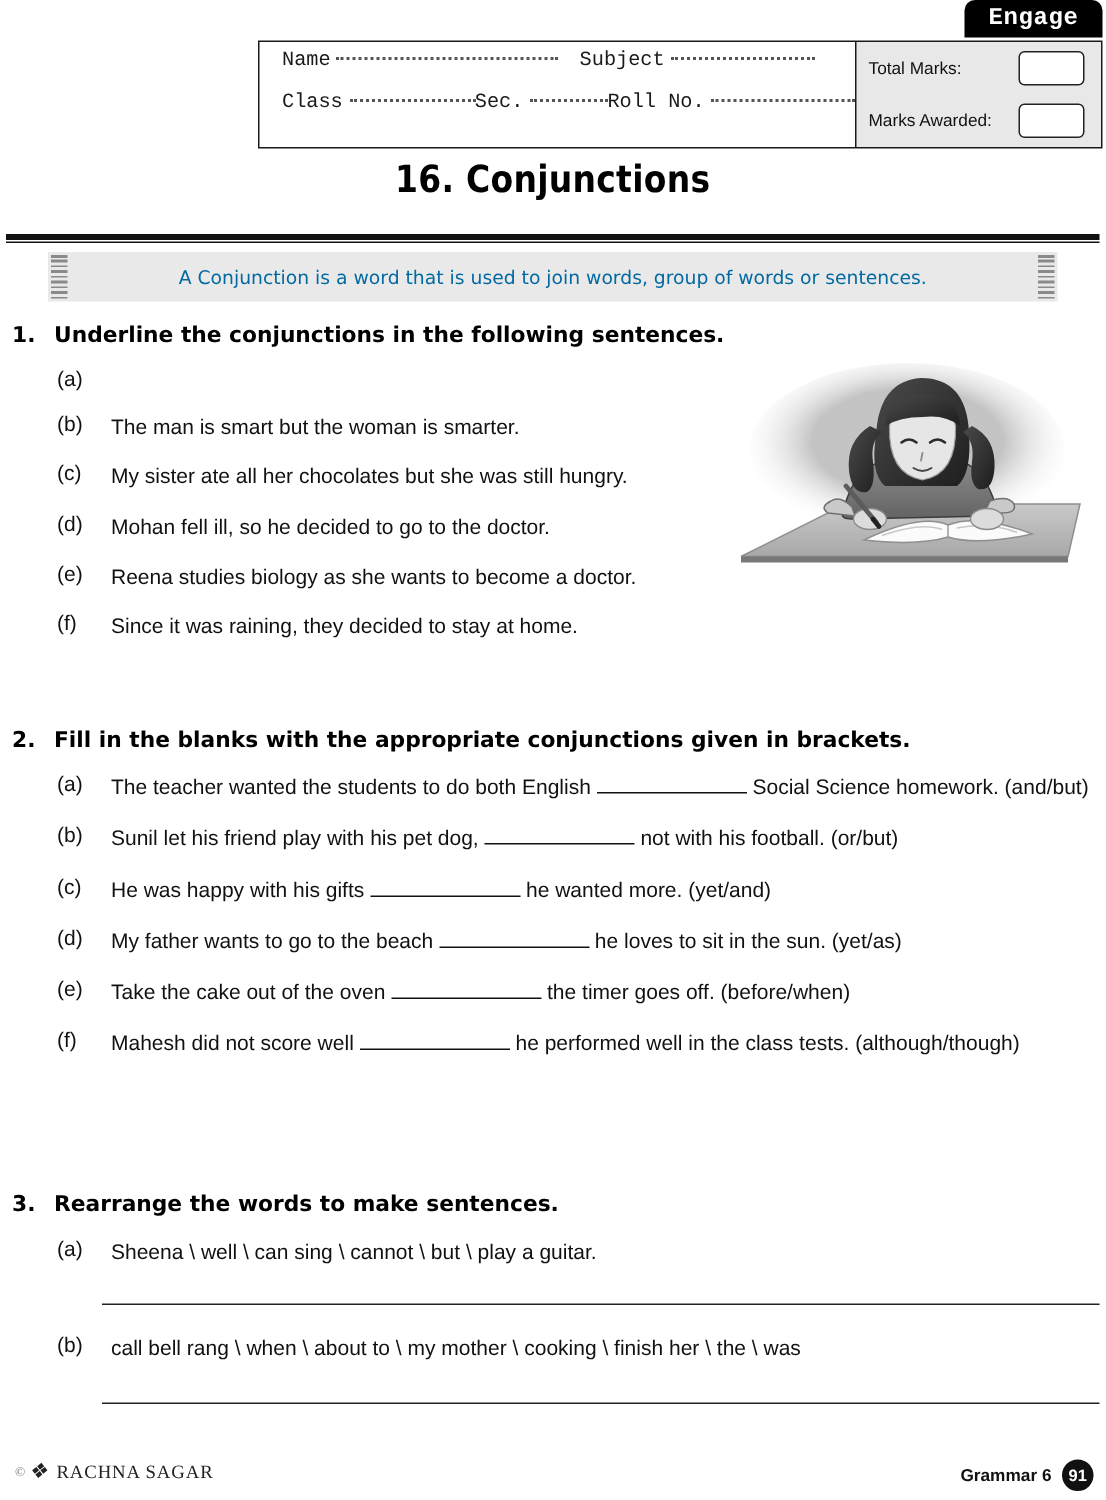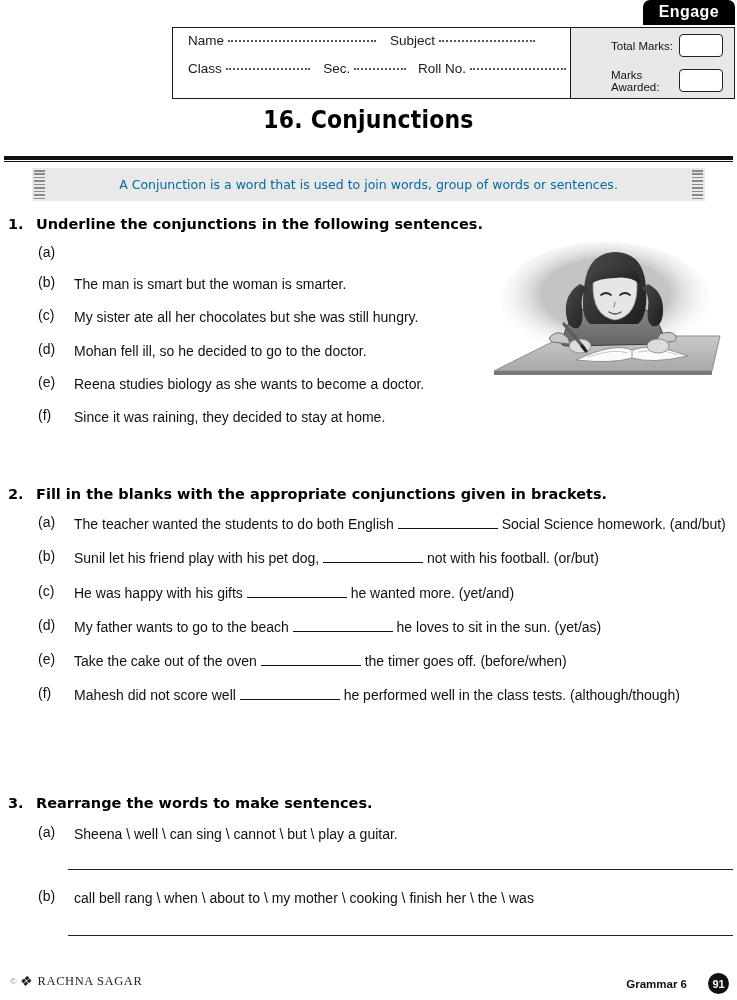--- a/index.html
+++ b/index.html
@@ -14,38 +14,39 @@
   .page{position:relative;width:737px;height:1000px;}
 
   
   .header{position:absolute;left:0;top:0;width:737px;height:110px;}
 
   .engage-tab{
     position:absolute;right:2px;top:0;
     background:#000;color:#fff;
     border-radius:7px 7px 0 0;
     padding:3px 16px 4px 16px;
-    font-family:Liberation Sans, sans-serif;
+    font-family:Liberation Mono, monospace;
     font-weight:bold;font-size:16px;
     letter-spacing:.4px;
     line-height:1.15;
   }
 
   .header-box{
     position:absolute;left:172px;top:27px;
     width:563px;height:72px;
     border:1.5px solid #1a1a1a;
     box-sizing:border-box;
     background:#fff;
   }
   .fields{
     position:absolute;left:188px;top:33px;
     width:378px;height:60px;
     font-size:13.5px;
     color:#1a1a1a;
+    font-family:Liberation Mono, monospace;
   }
   .frow{display:flex;align-items:baseline;height:28px;}
   .fld{display:flex;align-items:baseline;white-space:nowrap;}
   .fld .lbl{margin-right:4px;}
   .dots{
     border-bottom:2px dotted #555;
     display:inline-block;
     position:relative;top:-3px;
   }
   .d-name{width:148px;}
@@ -55,21 +56,20 @@
   .d-roll{width:96px;}
   .gap-lg{width:14px;display:inline-block;}
   .gap-sm{width:12px;display:inline-block;}
 
   .marks-box{
     position:absolute;left:570px;top:28px;
     width:164px;height:70px;
     background:#e8e8e8;
     border-left:1.5px solid #1a1a1a;
     box-sizing:border-box;
-    padding-left:32px;
   }
   .mrow{
     display:flex;align-items:center;
     height:35px;padding-left:8px;
     font-size:11.5px;color:#111;
   }
   .mrow .mlbl{flex:1;}
   .mbox{
     width:42px;height:21px;
     background:#fff;
@@ -181,21 +181,21 @@
     font-family:"DejaVu Sans", sans-serif;
     transform:skewX(-12deg);
     display:inline-block;
   }
   .foot-right{
     position:absolute;right:8px;top:0;
     display:flex;align-items:center;
     font-size:11.5px;font-weight:bold;color:#111;
   }
   .pagenum{
-    margin-left:21px;
+    margin-left:7px;
     width:21px;height:21px;border-radius:50%;
     background:#111;color:#fff;
     display:flex;align-items:center;justify-content:center;
     font-size:11px;font-weight:bold;
   }
 
   
   .illus{position:absolute;left:480px;top:238px;width:257px;height:150px;}
 </style>
 </head>

